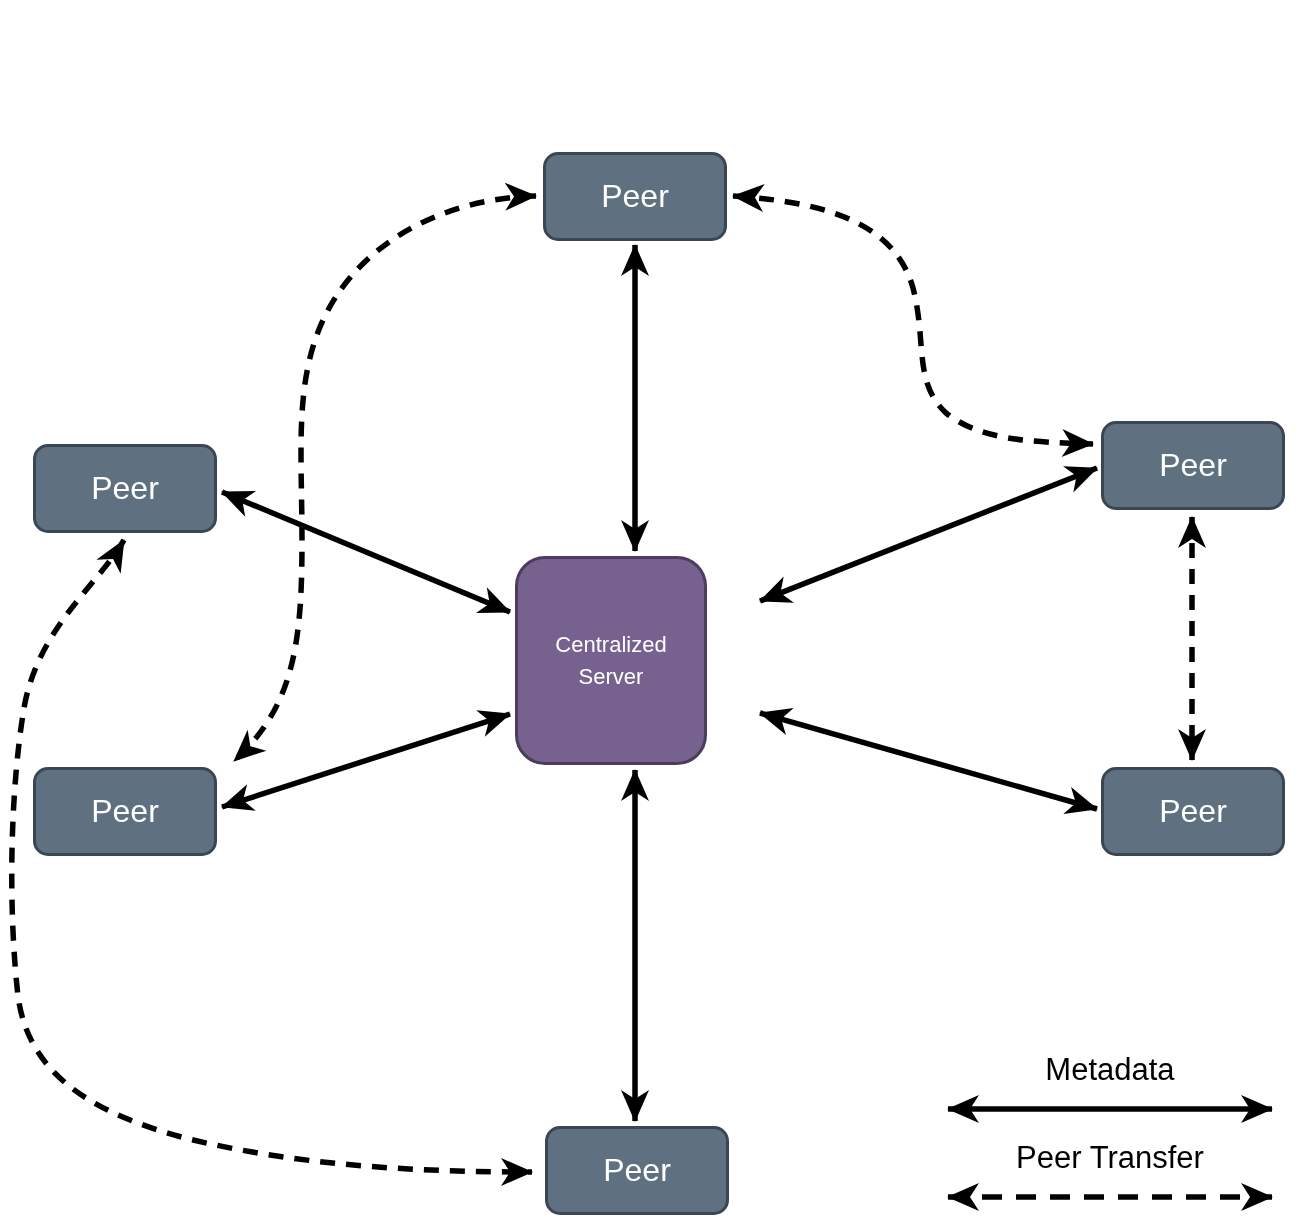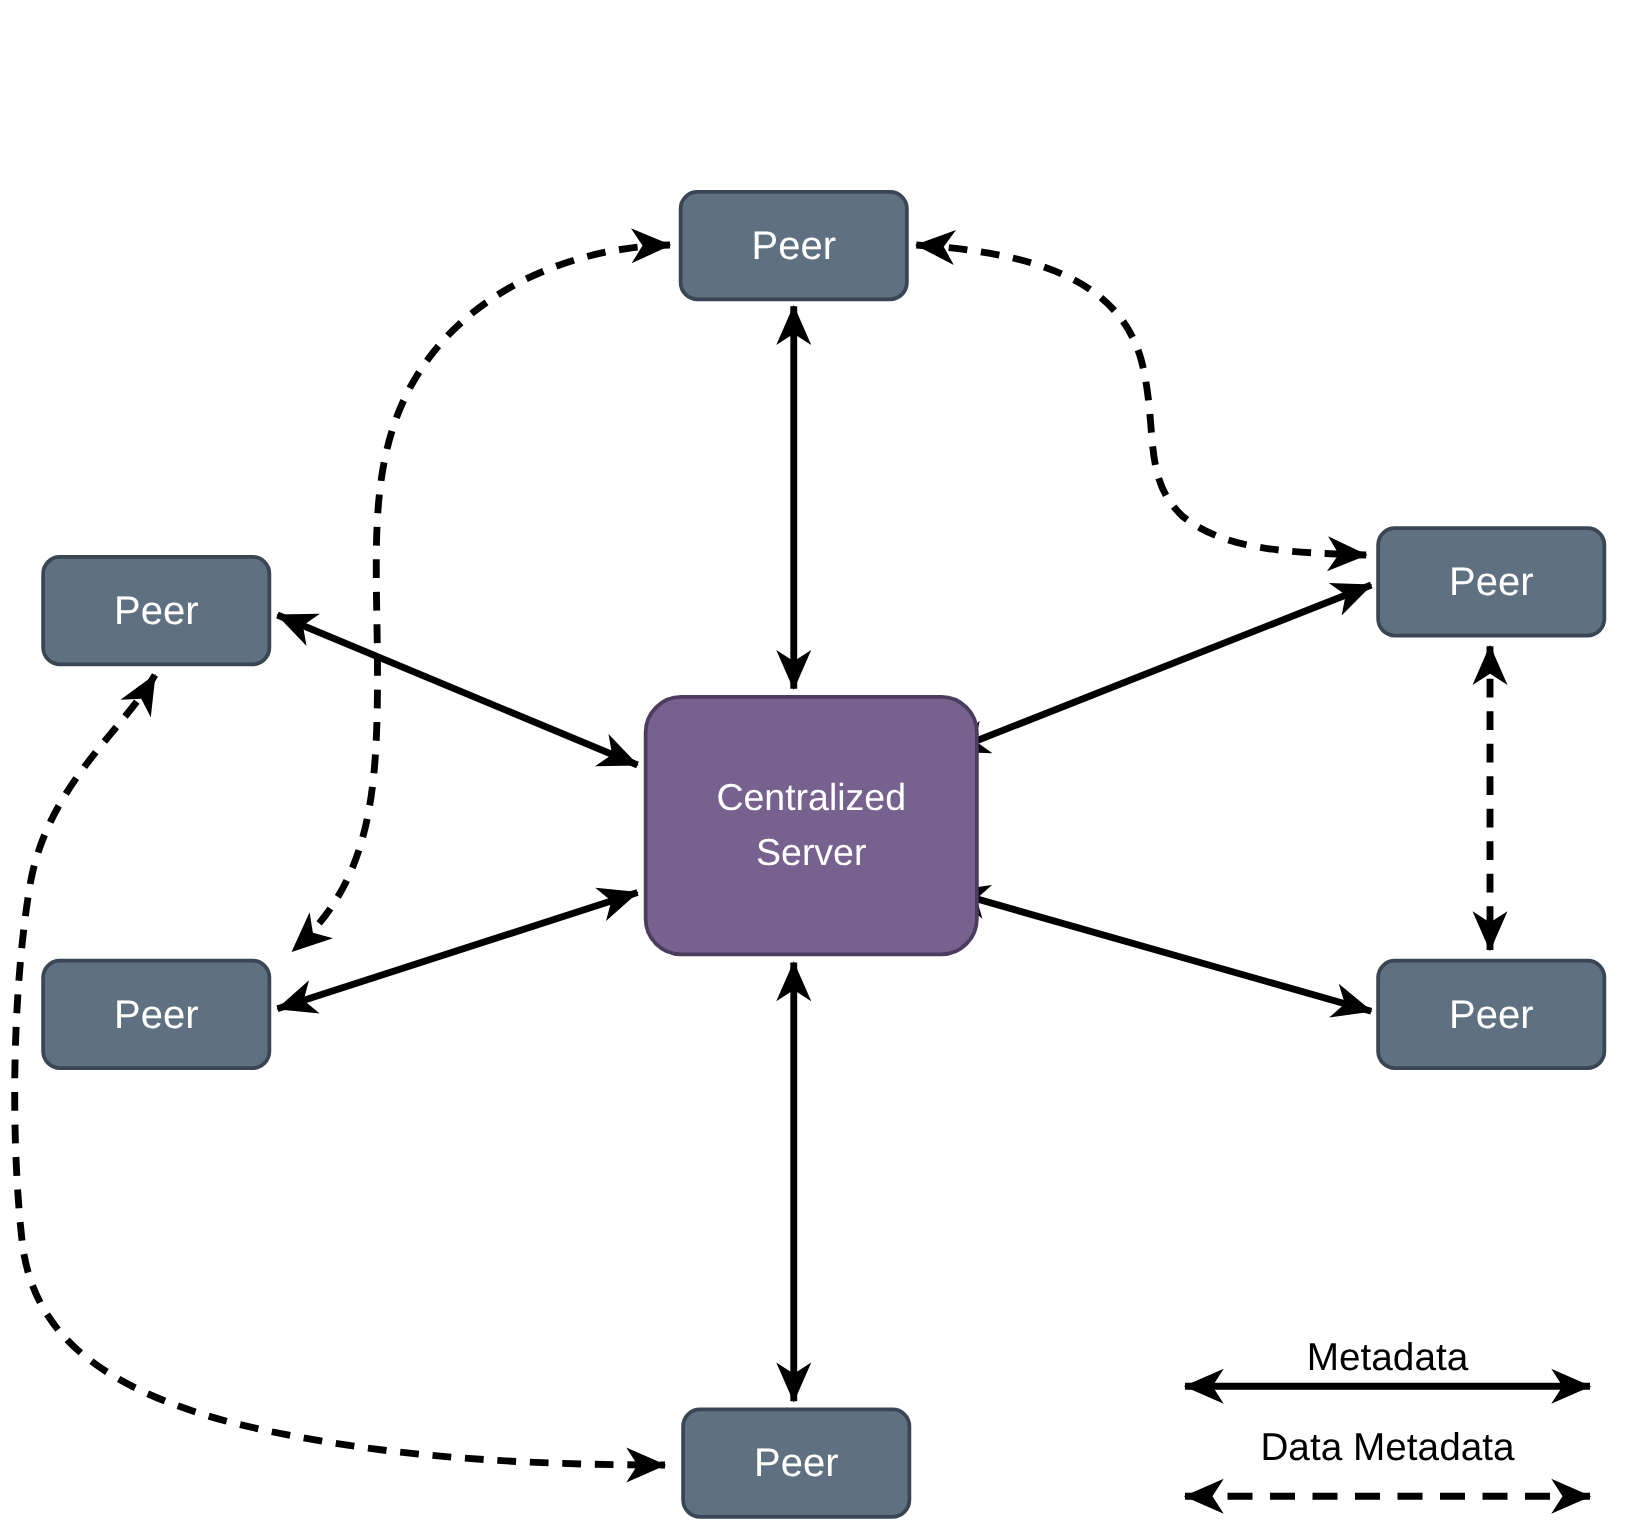--- a/index.html
+++ b/index.html
@@ -33,25 +33,25 @@
   }
   .peer {
     width: 184px; height: 89px;
     background: #5f7081;
     border: 3px solid #3a4653;
     border-radius: 15px;
     font-size: 32px;
   }
   .server {
     left: 515px; top: 556px;
-    width: 268px; height: 209px;
+    width: 192px; height: 209px;
     background: #77618e;
     border: 3px solid #4c3c5e;
     border-radius: 30px;
-    font-size: 30px;
+    font-size: 22px;
     line-height: 1.45;
     padding: 0 30px;
   }
   .peer-top        { left: 543px; top: 152px; }
   .peer-left-upper { left: 33px;  top: 444px; }
   .peer-left-lower { left: 33px;  top: 767px; }
   .peer-right-upper{ left: 1101px; top: 421px; }
   .peer-right-lower{ left: 1101px; top: 767px; }
   .peer-bottom     { left: 545px; top: 1126px; }
 
@@ -59,21 +59,21 @@
     position: absolute;
     left: 938px; top: 1052px;
     width: 344px; height: 165px;
   }
   .legend-label {
     position: absolute;
     left: 0; width: 100%;
     text-align: center;
     font-size: 31px; color: #000000;
   }
-  .legend-label-metadata { top: 0; margin-top: 16px; }
+  .legend-label-metadata { top: 0; }
   .legend-label-data-transfer { top: 88px; }
   .legend-arrow { position: absolute; left: 0; }
   .legend-arrow-metadata { top: 40px; }
   .legend-arrow-data-transfer { top: 128px; }
 </style>
 </head>
 <body>
 
 <div class="canvas">
 
@@ -122,19 +122,19 @@
   </div>
   <div class="node peer peer-bottom">
     <span>Peer</span>
   </div>
 
   <div class="legend">
     <div class="legend-label legend-label-metadata">Metadata</div>
     <svg class="legend-arrow legend-arrow-metadata" width="344" height="34" viewBox="0 0 344 34">
       <path d="M 10 17 L 334 17" stroke="#000000" stroke-width="5.5" fill="none" marker-start="url(#ah)" marker-end="url(#ah)"></path>
     </svg>
-    <div class="legend-label legend-label-data-transfer">Data Metadata</div>
+    <div class="legend-label legend-label-data-transfer">Peer Transfer</div>
     <svg class="legend-arrow legend-arrow-data-transfer" width="344" height="34" viewBox="0 0 344 34">
       <path d="M 10 17 L 334 17" stroke="#000000" stroke-width="5.5" fill="none" stroke-dasharray="20 14" marker-start="url(#ah)" marker-end="url(#ah)"></path>
     </svg>
   </div>
 
 </div>
 
 </body></html>

